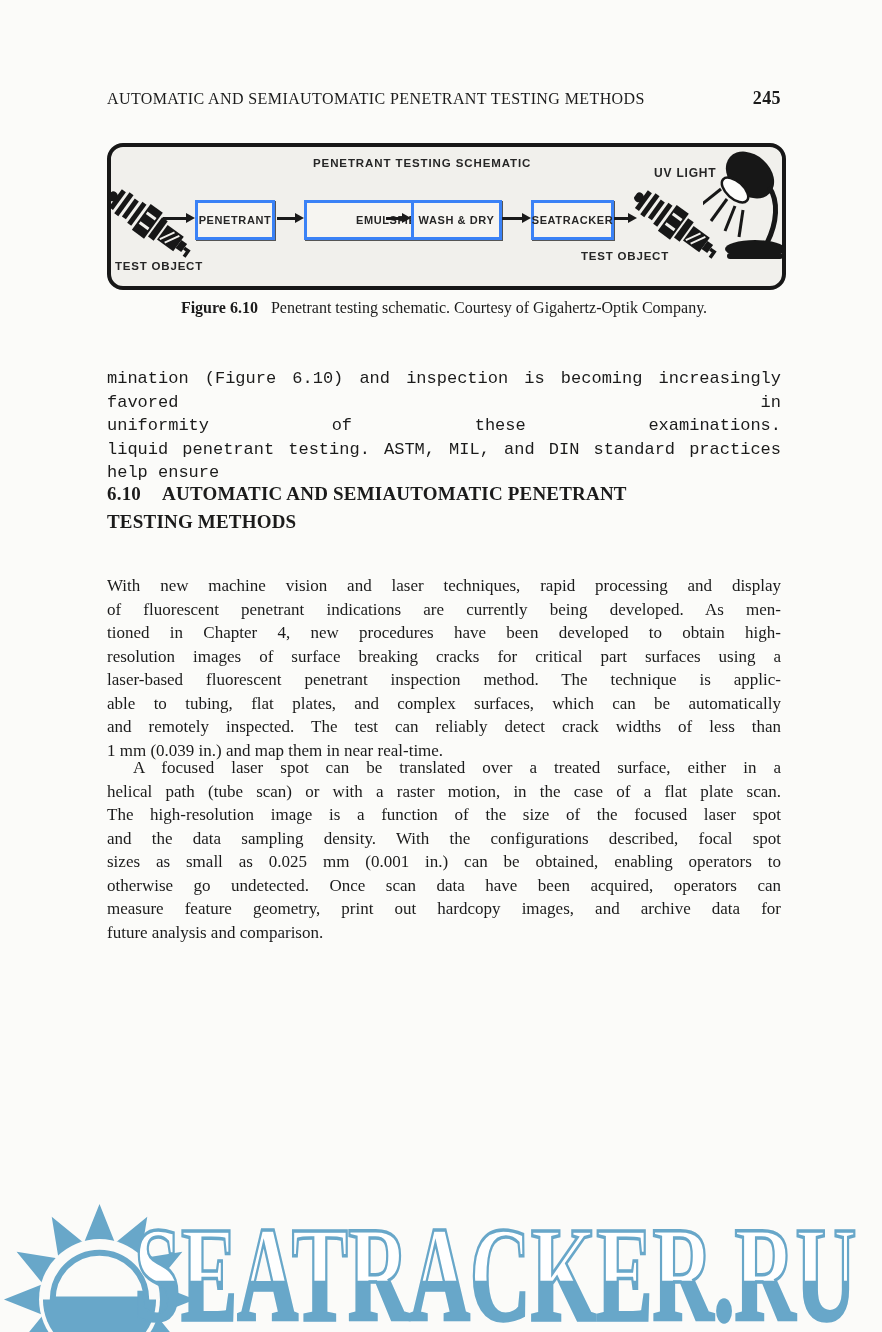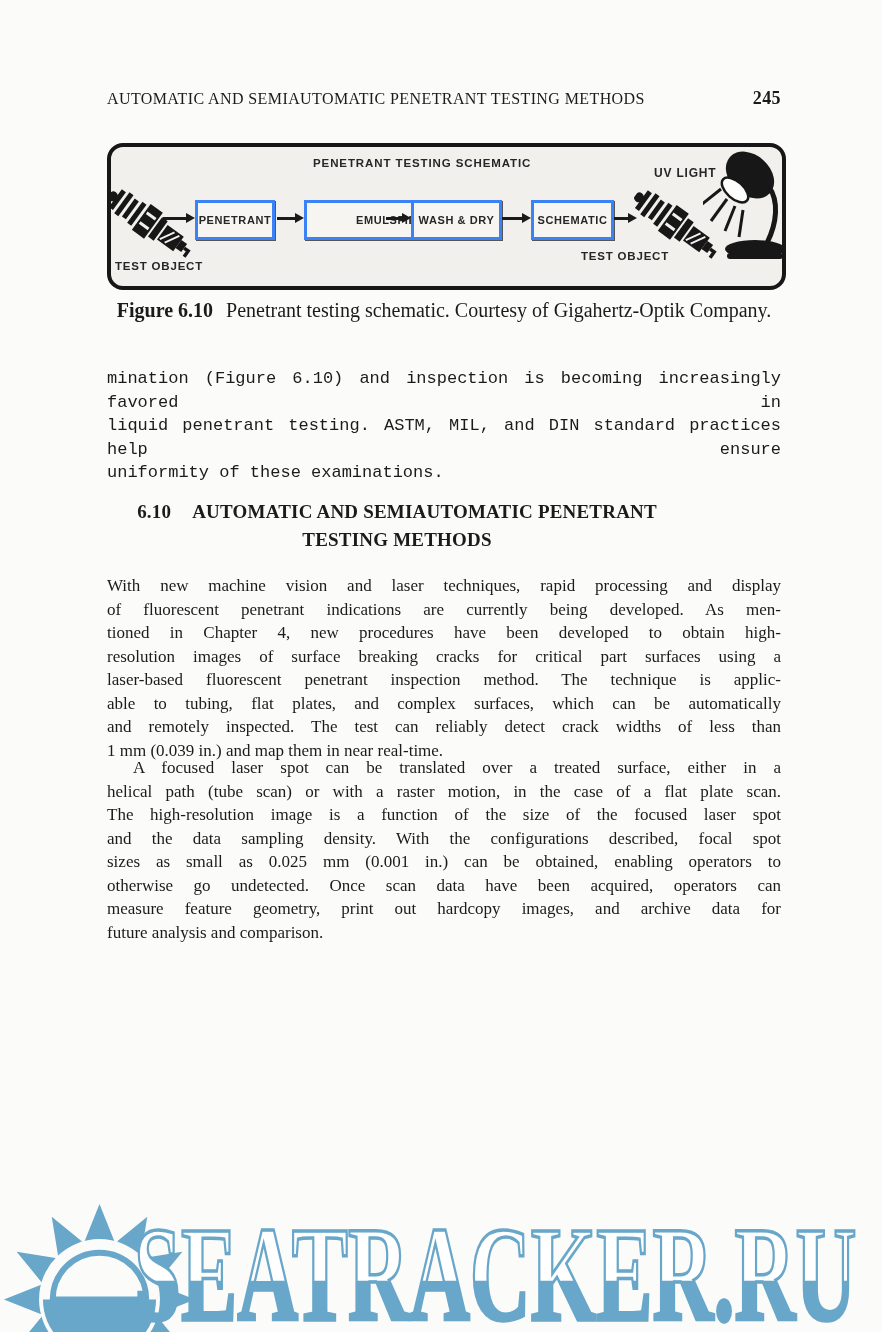--- a/index.html
+++ b/index.html
@@ -51,37 +51,37 @@
   .ar4{left:391px;width:21px;}
   .ar5{left:503px;width:15px;}
   .plug{position:absolute;}
   .plug svg{transform:rotate(36deg);}
   .plug-left{left:-12px;top:56px;}
   .plug-right{left:514px;top:57px;}
   .lamp{position:absolute;left:592px;top:2px;}
   
   .caption{
     position:absolute;left:107px;top:299px;width:674px;
-    text-align:center;font-size:20px;
+    text-align:center;font-size:16px;
   }
   .caption b{margin-right:13px;}
   
   .para{
     position:absolute;left:107px;width:674px;
     font-size:17px;line-height:23.5px;
   }
   .tline{text-align:justify;text-align-last:justify;}
   .tline:last-child{text-align-last:left;}
   .indent-first .tline:first-child{text-indent:26px;}
   .p1{top:367px;font-family:Liberation Mono, monospace;}
   .p2{top:574px;}
   .p3{top:756px;}
   .section-heading{
-    position:absolute;left:107px;top:498px;width:580px;
-    font-size:19px;font-weight:bold;line-height:28px;letter-spacing:0.2px;text-align:center;
+    position:absolute;left:107px;top:480px;width:580px;
+    font-size:19px;font-weight:bold;line-height:28px;letter-spacing:0.2px;
   }
   .sh-num{margin-right:21px;}
   
   .wm{position:absolute;left:0;top:1190px;width:882px;height:142px;}
   .wm-sun{position:absolute;left:2px;top:12px;}
   .wm-textwrap{position:absolute;left:134px;top:16px;width:748px;height:140px;}
   .wm-layer{
     position:absolute;left:0;top:0;white-space:nowrap;
     font-family:"Liberation Serif",serif;font-weight:700;
     font-size:136px;line-height:1;letter-spacing:0px;
@@ -122,21 +122,21 @@
   </div>
   <div class="fig-label test-left">TEST OBJECT</div>
 
   <div class="arrow ar1"></div>
   <div class="pbox pb1">PENETRANT</div>
   <div class="arrow ar2"></div>
   <div class="pbox pb2">EMULSFIER</div>
   <div class="arrow ar3"></div>
   <div class="pbox pb3">WASH &amp; DRY</div>
   <div class="arrow ar4"></div>
-  <div class="pbox pb4">SCHEMATIC</div>
+  <div class="pbox pb4">SEATRACKER</div>
   <div class="arrow ar5"></div>
 
   <div class="plug plug-right">
     <svg width="100" height="44" viewBox="0 0 100 44">
       <circle cx="4" cy="20" r="5" fill="#171717"></circle>
       <rect x="7" y="9" width="5" height="22" fill="#171717"></rect>
       <rect x="15" y="7" width="5" height="26" fill="#171717"></rect>
       <rect x="23" y="9" width="5" height="22" fill="#171717"></rect>
       <rect x="31" y="7" width="5" height="26" fill="#171717"></rect>
       <rect x="39" y="4" width="15" height="32" fill="#171717"></rect>
@@ -168,22 +168,22 @@
     </svg>
   </div>
 </div>
 
 <div class="caption">
   <b>Figure 6.10</b><span>Penetrant testing schematic. Courtesy of Gigahertz-Optik Company.</span>
 </div>
 
 <div class="para p1">
     <div class="tline">mination (Figure 6.10) and inspection is becoming increasingly favored in</div>
+    <div class="tline">uniformity of these examinations.</div>
     <div class="tline">liquid penetrant testing. ASTM, MIL, and DIN standard practices help ensure</div>
-    <div class="tline">uniformity of these examinations.</div>
   </div>
 
 <div class="section-heading">
   <span class="sh-num">6.10</span><span>AUTOMATIC AND SEMIAUTOMATIC PENETRANT TESTING METHODS</span>
 </div>
 
 <div class="para p2">
     <div class="tline">With new machine vision and laser techniques, rapid processing and display</div>
     <div class="tline">of fluorescent penetrant indications are currently being developed. As men-</div>
     <div class="tline">tioned in Chapter 4, new procedures have been developed to obtain high-</div>

